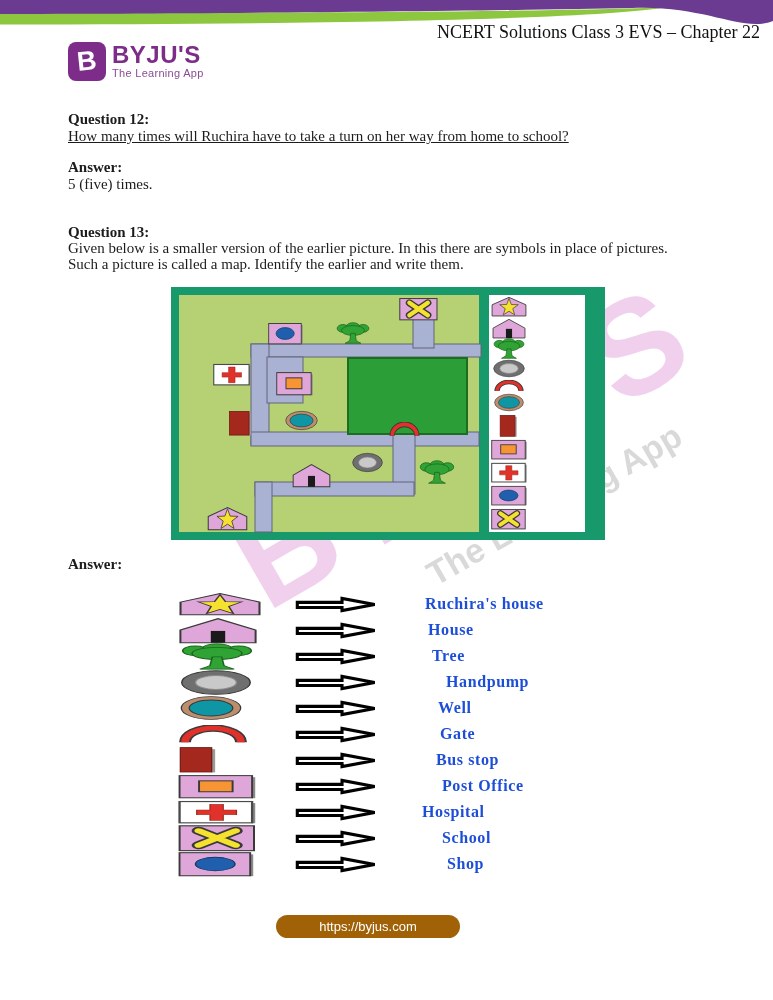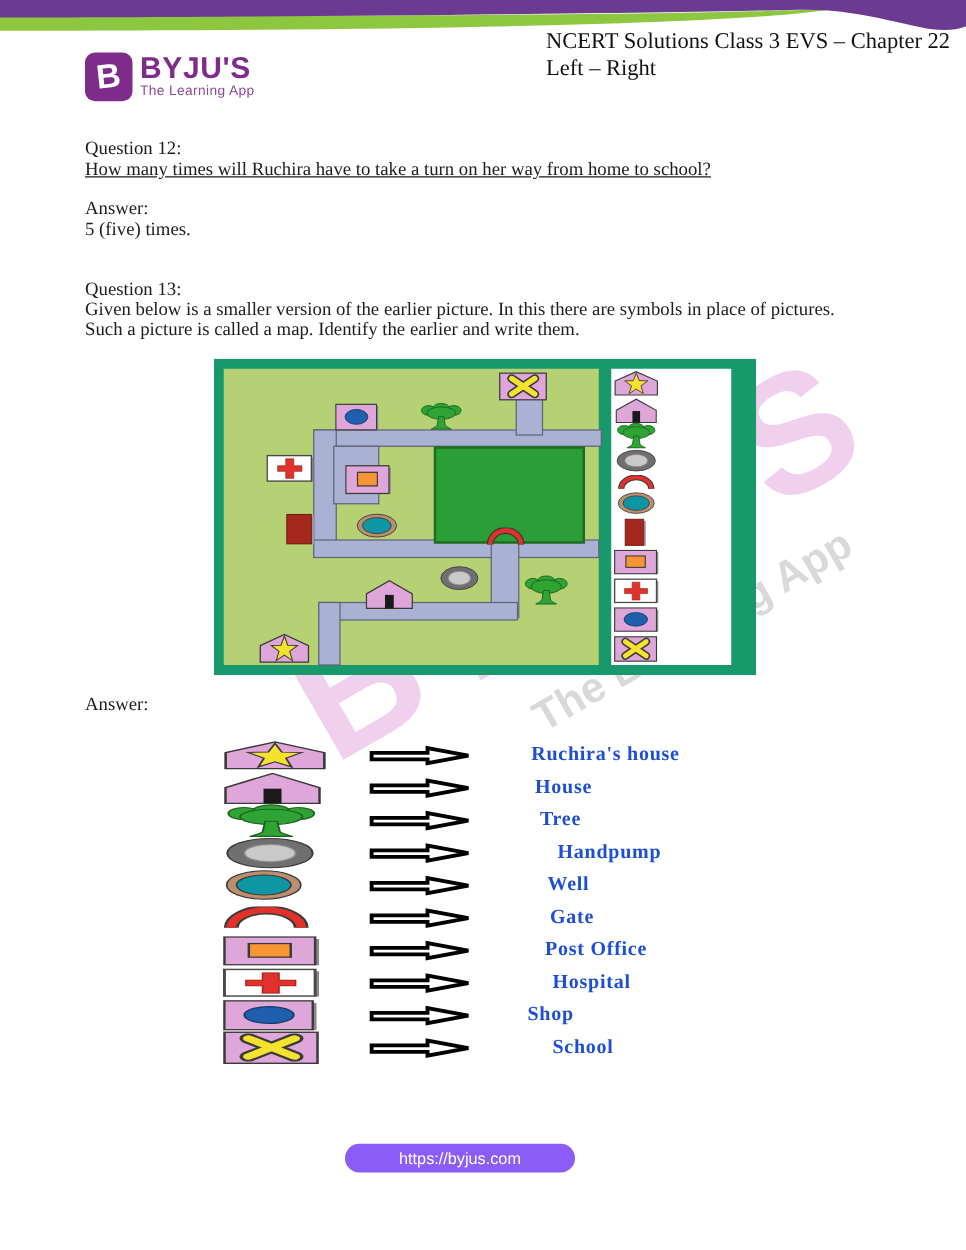--- a/index.html
+++ b/index.html
@@ -27,21 +27,21 @@
   .logo-tagline{
     font-family:"Liberation Sans",sans-serif;font-size:11px;color:#8a4b96;
     line-height:13px;letter-spacing:0.3px;
   }
   .doc-title{
     position:absolute;right:13px;top:21px;text-align:left;z-index:3;
     font-size:18px;line-height:22px;color:#111;
   }
   
   .tblock{position:absolute;left:68px;font-size:15px;line-height:16px;z-index:2;}
-  .bold{font-weight:400;}
+  .bold{font-weight:700;}
   .t-q12h{top:111px;}
   .t-q12{top:128px;text-decoration:underline;}
   .t-a12h{top:159px;}
   .t-a12{top:176px;}
   .t-q13h{top:224px;}
   .t-q13a{top:240px;}
   .t-q13b{top:256px;}
   .t-a13h{top:556px;}
   
   .wm{position:absolute;z-index:0;font-family:"Liberation Sans",sans-serif;font-weight:700;white-space:nowrap;pointer-events:none;}
@@ -65,21 +65,21 @@
   .legend-row:nth-child(5) .legend-label{margin-left:59px}
   .legend-row:nth-child(6) .legend-label{margin-left:61px}
   .legend-row:nth-child(7) .legend-label{margin-left:57px}
   .legend-row:nth-child(8) .legend-label{margin-left:63px}
   .legend-row:nth-child(9) .legend-label{margin-left:43px}
   .legend-row:nth-child(10) .legend-label{margin-left:63px}
   .legend-row:nth-child(11) .legend-label{margin-left:68px}
   
   .footer-pill{
     position:absolute;left:276px;top:915px;width:184px;height:23px;z-index:3;
-    background:#8b5cf6;border-radius:12px;text-align:center;
+    background:#a16207;border-radius:12px;text-align:center;
     font-family:"Liberation Sans",sans-serif;font-size:13px;line-height:23px;color:#fff;
     cursor:pointer;
   }
 </style>
 </head>
 <body>
 
 <div class="page">
 
   <svg width="0" height="0" style="position:absolute" aria-hidden="true">
@@ -156,21 +156,20 @@
       <span>B</span>
     </div>
     <div class="logo-words">
       <div class="logo-brand">BYJU'S</div>
       <div class="logo-tagline">The Learning App</div>
     </div>
   </div>
 
   <div class="doc-title">
     <div>NCERT Solutions Class 3 EVS – Chapter 22</div>
-    <div>Left – Right</div>
   </div>
 
   <div class="tblock bold t-q12h">Question 12:</div>
   <div class="tblock t-q12">How many times will Ruchira have to take a turn on her way from home to school?</div>
   <div class="tblock bold t-a12h">Answer:</div>
   <div class="tblock t-a12">5 (five) times.</div>
   <div class="tblock bold t-q13h">Question 13:</div>
   <div class="tblock t-q13a">Given below is a smaller version of the earlier picture. In this there are symbols in place of pictures.</div>
   <div class="tblock t-q13b">Such a picture is called a map. Identify the earlier and write them.</div>
   <div class="tblock bold t-a13h">Answer:</div>
@@ -302,20 +301,33 @@
           </svg>
         </span>
       <span class="legend-arrow">
           <svg width="86" height="19">
             <use href="#sym-arrow" width="86" height="19"></use>
           </svg>
         </span>
       <span class="legend-label">Gate</span>
     </div>
 
+    <div class="legend-row">
+      <span class="legend-sym">
+          <svg width="40" height="28">
+            <use href="#sym-busstop" width="40" height="28"></use>
+          </svg>
+        </span>
+      <span class="legend-arrow">
+          <svg width="86" height="19">
+            <use href="#sym-arrow" width="86" height="19"></use>
+          </svg>
+        </span>
+      <span class="legend-label">Bus stop</span>
+    </div>
 
     <div class="legend-row">
       <span class="legend-sym">
           <svg width="78" height="25">
             <use href="#sym-postoffice" width="78" height="25"></use>
           </svg>
         </span>
       <span class="legend-arrow">
           <svg width="86" height="19">
             <use href="#sym-arrow" width="86" height="19"></use>
@@ -333,43 +345,43 @@
       <span class="legend-arrow">
           <svg width="86" height="19">
             <use href="#sym-arrow" width="86" height="19"></use>
           </svg>
         </span>
       <span class="legend-label">Hospital</span>
     </div>
 
     <div class="legend-row">
       <span class="legend-sym">
+          <svg width="80" height="28">
+            <use href="#sym-school" width="80" height="28"></use>
+          </svg>
+        </span>
+      <span class="legend-arrow">
+          <svg width="86" height="19">
+            <use href="#sym-arrow" width="86" height="19"></use>
+          </svg>
+        </span>
+      <span class="legend-label">School</span>
+    </div>
+
+    <div class="legend-row">
+      <span class="legend-sym">
           <svg width="76" height="26">
             <use href="#sym-shop" width="76" height="26"></use>
           </svg>
         </span>
       <span class="legend-arrow">
           <svg width="86" height="19">
             <use href="#sym-arrow" width="86" height="19"></use>
           </svg>
         </span>
       <span class="legend-label">Shop</span>
     </div>
 
-    <div class="legend-row">
-      <span class="legend-sym">
-          <svg width="80" height="28">
-            <use href="#sym-school" width="80" height="28"></use>
-          </svg>
-        </span>
-      <span class="legend-arrow">
-          <svg width="86" height="19">
-            <use href="#sym-arrow" width="86" height="19"></use>
-          </svg>
-        </span>
-      <span class="legend-label">School</span>
-    </div>
-
   </div>
 
   <div class="footer-pill">https://byjus.com</div>
 
 </div>
 
 </body></html>

